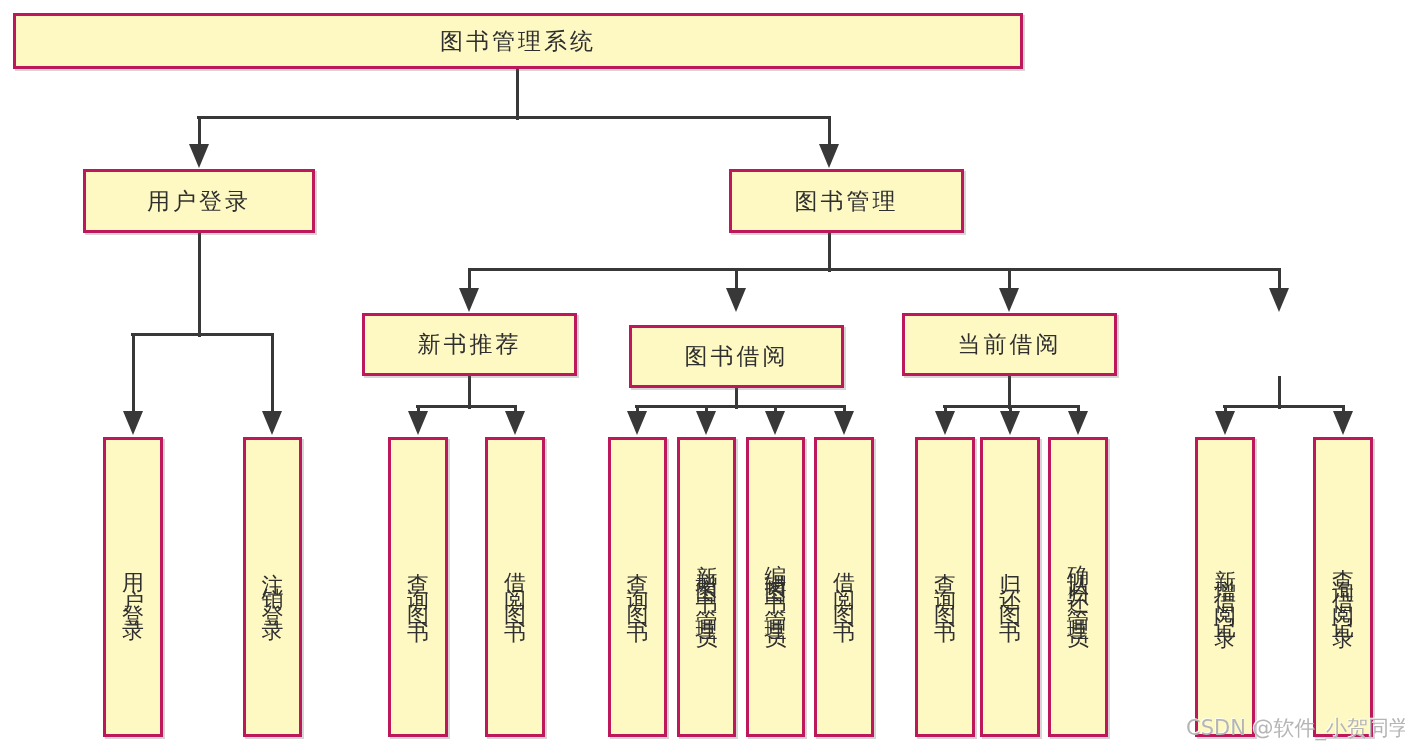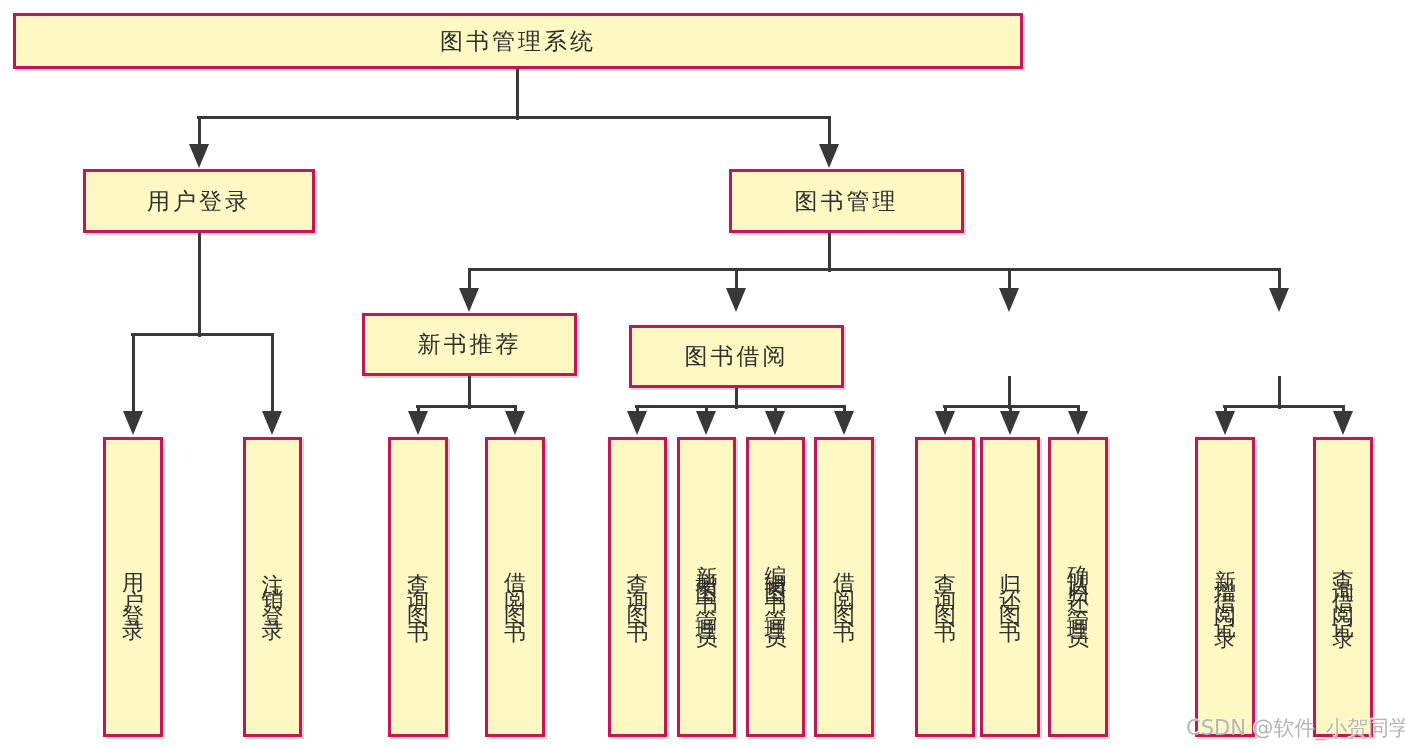--- a/index.html
+++ b/index.html
@@ -65,20 +65,21 @@
 
 <div class="canvas">
 
   <div class="box hbox" style="left:13px; top:13px; width:1010px; height:56px;">图书管理系统</div>
 
   <div class="box hbox" style="left:83px; top:169px; width:232px; height:64px;">用户登录</div>
   <div class="box hbox" style="left:712px; top:169px; width:235px; height:64px;margin-left:17px;">图书管理</div>
 
   <div class="box hbox" style="left:362px; top:313px; width:215px; height:63px;">新书推荐</div>
   <div class="box hbox" style="left:629px; top:313px; width:215px; height:63px;margin-top:12px;">图书借阅</div>
+  <div class="box hbox" style="left:902px; top:313px; width:215px; height:63px;">当前借阅</div>
 
   <div class="box vbox vs" style="left:103px; top:437px; width:60px; height:300px;">用户登录</div>
   <div class="box vbox vs" style="left:243px; top:437px; width:59px; height:300px;">注销登录</div>
 
   <div class="box vbox vs" style="left:388px; top:437px; width:60px; height:300px;">查询图书</div>
   <div class="box vbox vs" style="left:485px; top:437px; width:60px; height:300px;">借阅图书</div>
 
   <div class="box vbox vs" style="left:608px; top:437px; width:59px; height:300px;">查询图书</div>
   <div class="box vbox vl" style="left:677px; top:437px; width:59px; height:300px;">新增图书（管理员）</div>
   <div class="box vbox vl" style="left:746px; top:437px; width:59px; height:300px;">编辑图书（管理员）</div>

